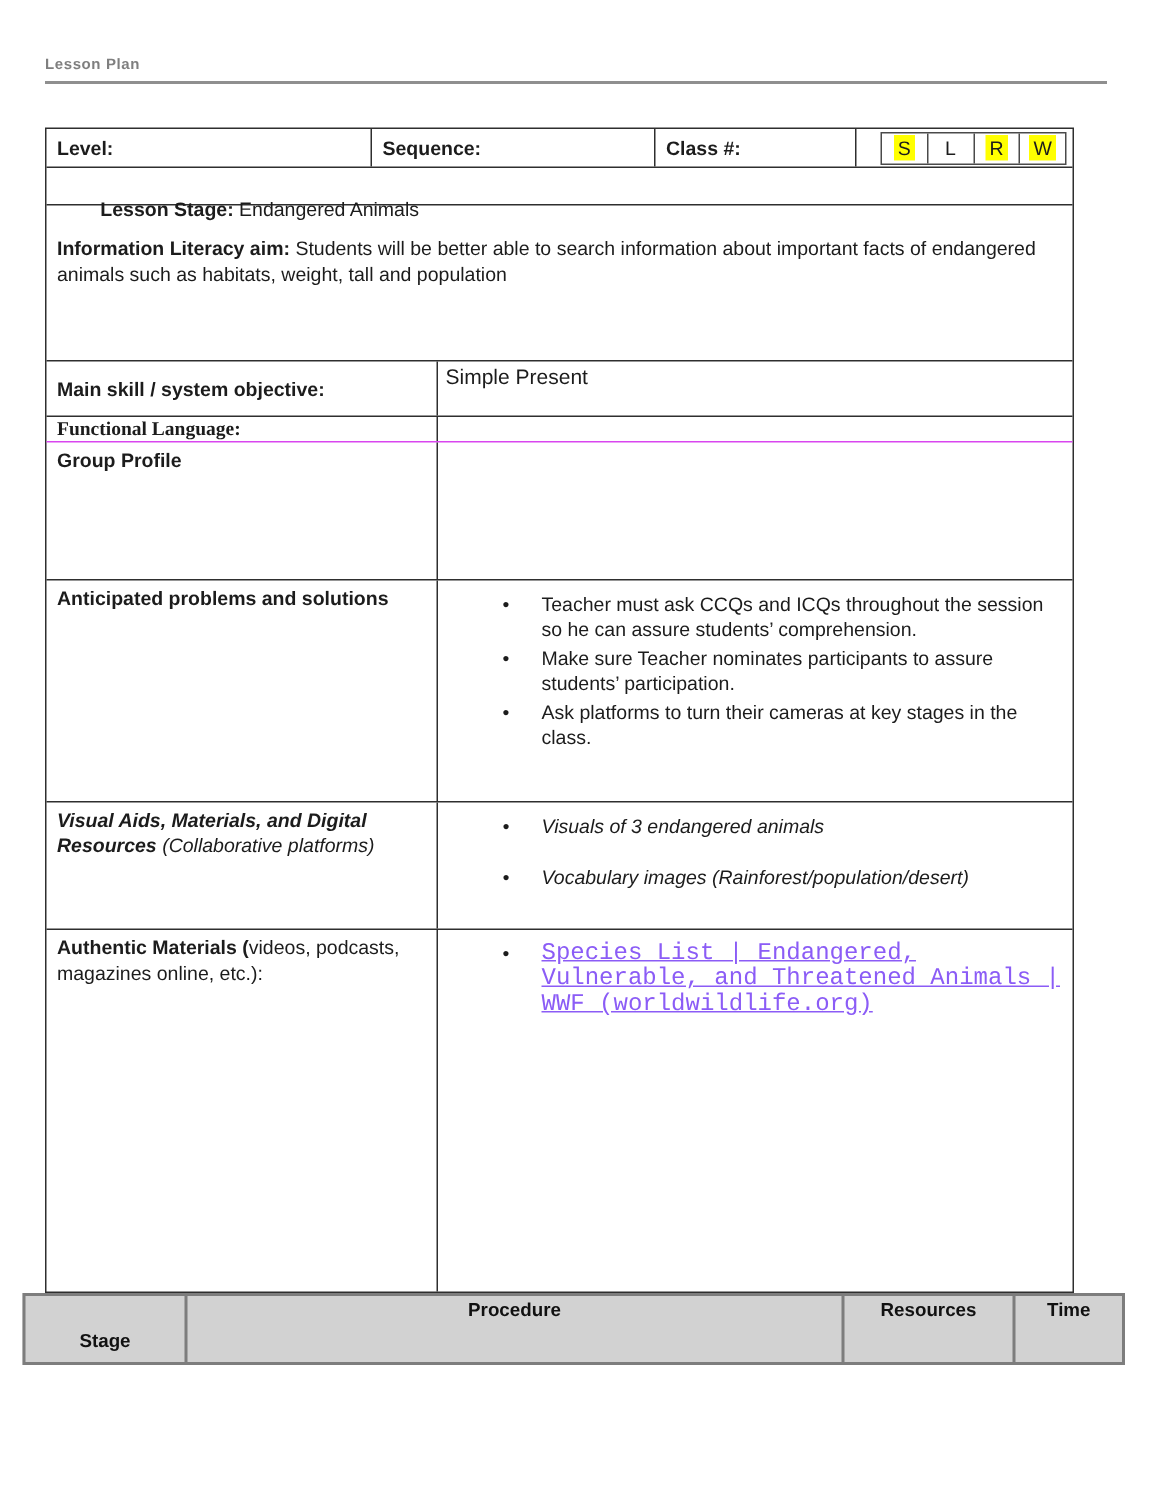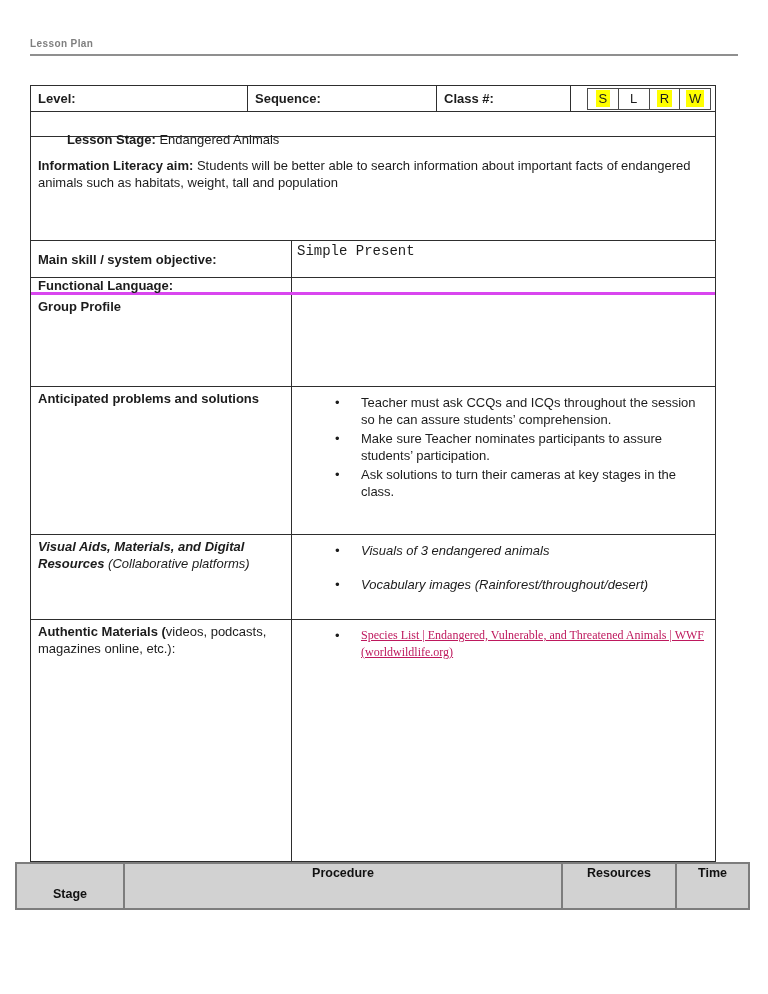--- a/index.html
+++ b/index.html
@@ -54,43 +54,43 @@
 
   
   .row-aims { height:104px; }
   .row-aims .cell { flex:1; padding:3px 10px 0 7px; line-height:17px; }
   .row-aims p { white-space:pre-wrap; }
   .aims-gap { height:17px; }
 
   
   .row-skill { height:37px; }
   .row-skill .lbl-col { display:flex; align-items:center; padding-top:0; }
-  .row-skill .val-col { font-size:14px;font-family:Liberation Mono, monospace; }
-
-  
-  .row-func { height:17px; border-bottom:3px solid #d946ef; }
+  .row-skill .val-col { font-size:14px; }
+
+  
+  .row-func { height:17px; border-bottom:1px solid #d946ef;font-family:Liberation Serif, serif; }
   .row-func .lbl-col { padding-top:1px; line-height:14px; }
 
   .row-group { height:92px; }
   .row-antic { height:148px; }
   .row-visual { height:85px;font-style:italic; }
   .row-auth { height:241px; }
 
   .lbl-wrap { white-space:pre-wrap; }
 
   
   .bullets { list-style:none; padding:5px 4px 0 54px; }
   .bullets li { position:relative; line-height:17px; margin-bottom:2px;margin-left:10px; }
   .bullets li::before { content:"\2022"; position:absolute; left:-26px; top:0; }
   .bullets-spaced li + li { margin-top:17px; }
 
   
   .wwf-link {
-    font-family:Liberation Serif, serif; font-size:12px; line-height:17px;
-    color:#be185d; text-decoration:underline; display:inline-block; width:362px;
+    font-family:Liberation Mono, monospace; font-size:16px; line-height:17px;
+    color:#8b5cf6; text-decoration:underline; display:inline-block; width:362px;
   }
 
   
   .proc-table {
     position:absolute; left:15px; top:862px; width:735px; height:48px;
     background:#d2d2d2; border:2px solid #7d7d7d; display:flex;
     font-size:12.5px; font-weight:bold; color:#111;
   }
   .pt-cell { border-right:2px solid #7d7d7d; display:flex; justify-content:center; }
   .pt-cell:last-child { border-right:none; }
@@ -179,33 +179,33 @@
     </div>
 
     <div class="mt-row row-antic">
       <div class="cell lbl-col bold">
         <span>Anticipated problems and solutions</span>
       </div>
       <div class="cell val-col">
         <ul class="bullets">
           <li>Teacher must ask CCQs and ICQs throughout the session so he can assure students’ comprehension.</li>
           <li>Make sure Teacher nominates participants to assure students’ participation.</li>
-          <li>Ask solutions to turn their cameras at key stages in the class.</li>
+          <li>Ask platforms to turn their cameras at key stages in the class.</li>
         </ul>
       </div>
     </div>
 
     <div class="mt-row row-visual">
       <div class="cell lbl-col">
         <span class="bold lbl-wrap">Visual Aids, Materials, and Digital Resources</span><span class="lbl-wrap"> (Collaborative platforms)</span>
       </div>
       <div class="cell val-col">
         <ul class="bullets bullets-spaced">
           <li>Visuals of 3 endangered animals</li>
-          <li>Vocabulary images (Rainforest/throughout/desert)</li>
+          <li>Vocabulary images (Rainforest/population/desert)</li>
         </ul>
       </div>
     </div>
 
     <div class="mt-row row-auth">
       <div class="cell lbl-col">
         <span class="bold lbl-wrap">Authentic Materials (</span><span class="lbl-wrap">videos, podcasts, magazines online, etc.):</span>
       </div>
       <div class="cell val-col">
         <ul class="bullets">

